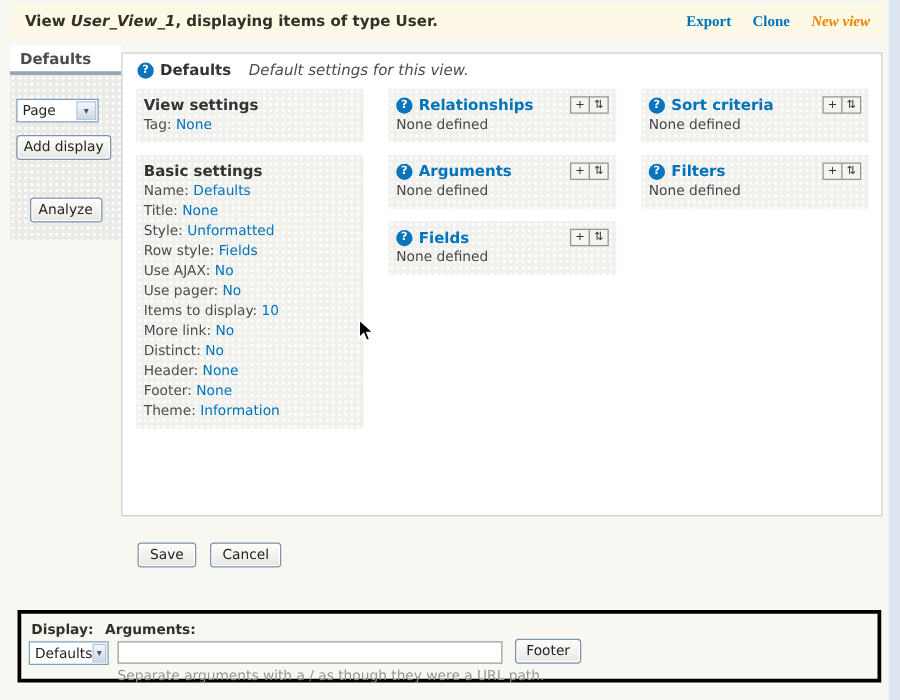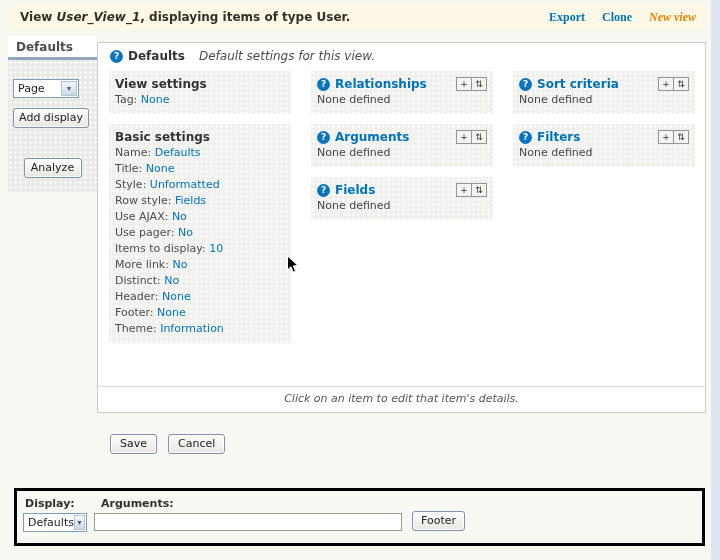--- a/index.html
+++ b/index.html
@@ -72,21 +72,21 @@
     text-align:center; font-size:11px; font-style:italic; color:#555; padding:5px 0 7px; }
 
   
   .actions { position:absolute; left:110px; top:434px; display:flex; gap:11px; }
   .actions .btn { padding:2px 9px 3px; }
 
   
   .preview-panel { position:absolute; left:14px; top:488px; width:691px; height:58px; border:3px solid #000000; }
   .preview-panel .lbl { position:absolute; font-size:11px; font-weight:bold; color:#33302a; }
   .display-lbl { left:8px; top:6px; }
-  .arguments-lbl { left:84px; top:6px; }
+  .arguments-lbl { left:67px; top:6px; }
   .preview-panel .xp-select { position:absolute; left:6px; top:22px; width:64px; }
   .arguments-input { position:absolute; left:77px; top:22px; width:308px; height:18px;
     border:1px solid #9b9b93; background:#fff; font-size:11px; padding:0 3px;
     font-family:"DejaVu Sans","Liberation Sans",sans-serif; }
   .preview-btn { position:absolute; left:395px; top:20px; }
   .preview-help { position:absolute; left:77px; top:43px; font-size:11px; color:#94948a; }
 
   .mouse-cursor { position:absolute; left:286px; top:255px; pointer-events:none; }
 </style>
 </head>
@@ -208,35 +208,35 @@
           <a class="box-title-link">Filters</a>
           <span class="box-btns">
             <span class="mini-btn">+</span>
             <span class="mini-btn">⇅</span>
           </span>
         </div>
         <div class="box-empty">None defined</div>
       </div>
     </div>
 
-    <div class="panel-footnote">Click on an item to edit that item's details.</div>
   </div>
 
   <div class="actions">
     <button class="btn">Save</button>
     <button class="btn">Cancel</button>
   </div>
 
   <div class="preview-panel">
     <div class="lbl display-lbl">Display:</div>
     <div class="xp-select">
       <span>Defaults</span>
       <span class="arrow-btn">▾</span>
     </div>
     <div class="lbl arguments-lbl">Arguments:</div>
     <input class="arguments-input" type="text" value="" style="">
     <button class="btn preview-btn">Footer</button>
+    <div class="preview-help">Separate arguments with a / as though they were a URL path.</div>
   </div>
 
   <svg class="mouse-cursor" width="13" height="20" viewBox="0 0 13 20">
     <path d="M1.5 1 L1.5 15 L5 11.7 L7.3 17.2 L9.6 16.2 L7.3 10.9 L12 10.6 Z" fill="#000" stroke="#fff" stroke-width="1"></path>
   </svg>
 </div>
 
 </body></html>

